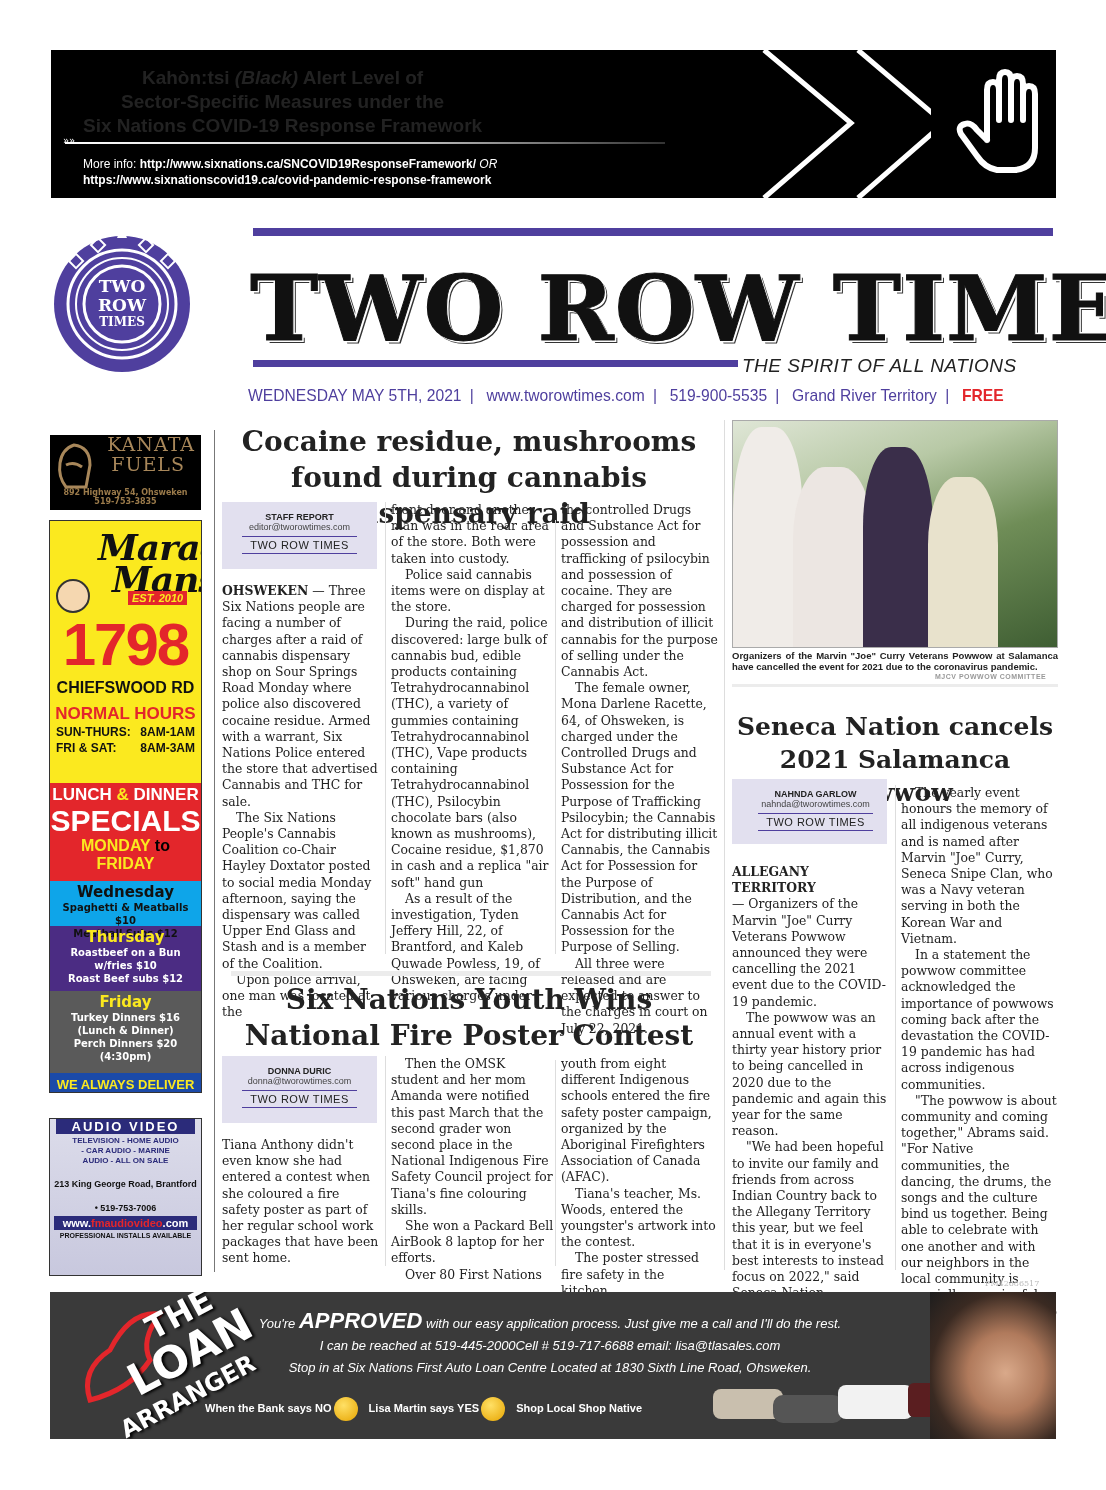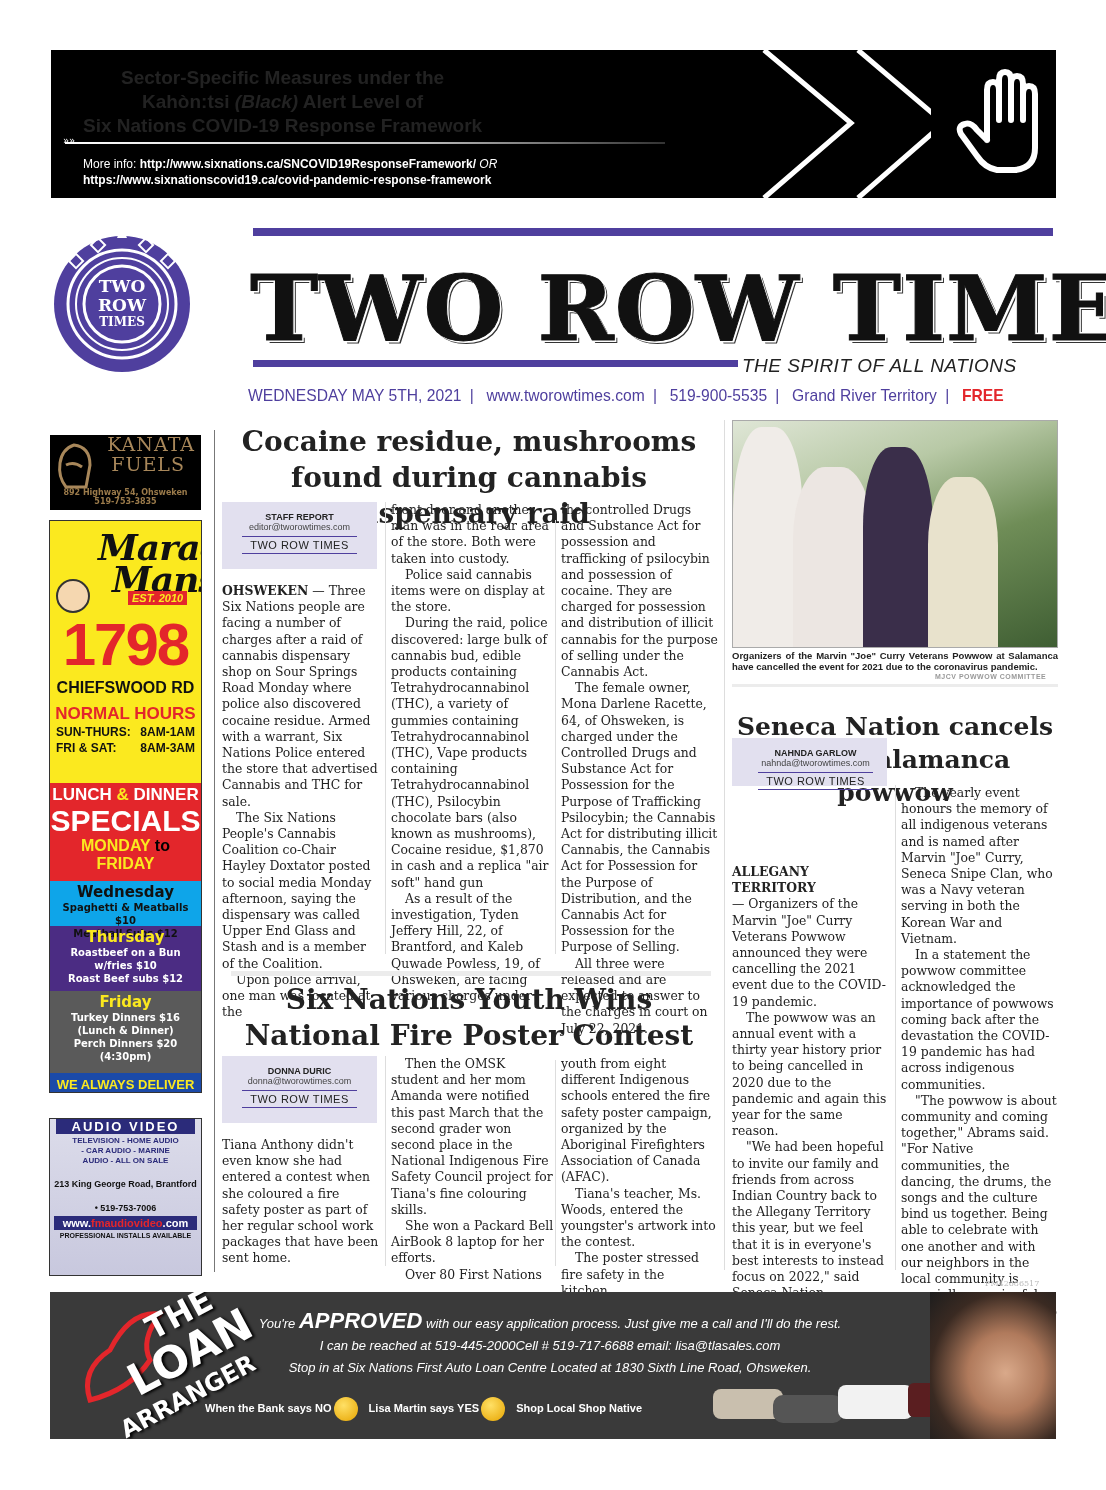--- a/index.html
+++ b/index.html
@@ -101,22 +101,22 @@
   .loan-bottom { position: absolute; left: 155px; top: 105px; font-size: 11px; font-weight: bold; white-space: nowrap; }
   .loan-bottom span.emoji { display: inline-block; width: 24px; height: 24px; border-radius: 50%; background: radial-gradient(circle at 40% 35%, #ffe066, #e6a400); vertical-align: middle; margin: 0 8px 0 2px; }
   .loan-cars { position: absolute; left: 663px; top: 85px; width: 280px; height: 50px; }
   .loan-woman { position: absolute; left: 880px; top: 0; width: 126px; height: 147px; background: radial-gradient(ellipse at 60% 55%, #d9a98a 0%, #b07a5c 35%, #3a2a22 70%, #1d1d1d 100%); }
 </style>
 </head>
 <body>
 
 <div class="banner">
   <div class="headline">
+    <div><b>Kahòn:tsi</b> <b><i>(Black)</i></b> <span>Alert Level of</span></div>
     <div>Sector-Specific Measures under the</div>
-    <div><b>Kahòn:tsi</b> <b><i>(Black)</i></b> <span>Alert Level of</span></div>
     <div>Six Nations COVID-19 Response Framework</div>
   </div>
   <span class="rule-arrows">»»</span>
   <div class="rule"></div>
   <div class="info">
     <span>More info:</span>
     <b>http://www.sixnations.ca/SNCOVID19ResponseFramework/</b>
     <i>OR</i><br>
     <b>https://www.sixnationscovid19.ca/covid-pandemic-response-framework</b>
   </div>
@@ -289,21 +289,21 @@
   <div class="fig" style="left:60px;width:80px;height:180px;background:#ece6e2;"></div>
   <div class="fig" style="left:130px;width:70px;height:200px;background:#3a2e4a;"></div>
   <div class="fig" style="left:195px;width:70px;height:170px;background:#e8e2cc;"></div>
 </div>
 <div class="caption">Organizers of the Marvin "Joe" Curry Veterans Powwow at Salamanca have cancelled the event for 2021 due to the coronavirus pandemic.</div>
 <div class="credit">MJCV POWWOW COMMITTEE</div>
 <div class="hr-gray" style="left:732px;top:684px;width:326px;height:3px;"></div>
 
 <div class="headline" style="left:730px;top:710px;width:330px;font-size:25px;line-height:33px;">Seneca Nation cancels 2021 Salamanca powwow</div>
 
-<div class="byline-box" style="left:732px;top:738px;width:155px;height:48px;padding-left:12px;">
+<div class="byline-box" style="left:732px;top:779px;width:155px;height:65px;padding-left:12px;">
   <div class="name">NAHNDA GARLOW</div>
   <div class="email">nahnda@tworowtimes.com</div>
   <div class="pub">TWO ROW TIMES</div>
 </div>
 
 <div class="col" style="left:732px;top:864px;width:160px;">
   <p class="noindent dateline-lead">ALLEGANY TERRITORY</p>
   <p class="noindent">— Organizers of the Marvin "Joe" Curry Veterans Powwow announced they were cancelling the 2021 event due to the COVID-19 pandemic.</p>
   <p>The powwow was an annual event with a thirty year history prior to being cancelled in 2020 due to the pandemic and again this year for the same reason.</p>
   <p>"We had been hopeful to invite our family and friends from across Indian Country back to the Allegany Territory this year, but we feel that it is in everyone's best interests to instead focus on 2022," said Seneca Nation Councillor Tina Abrams, co-chair of the powwow committee.</p>

